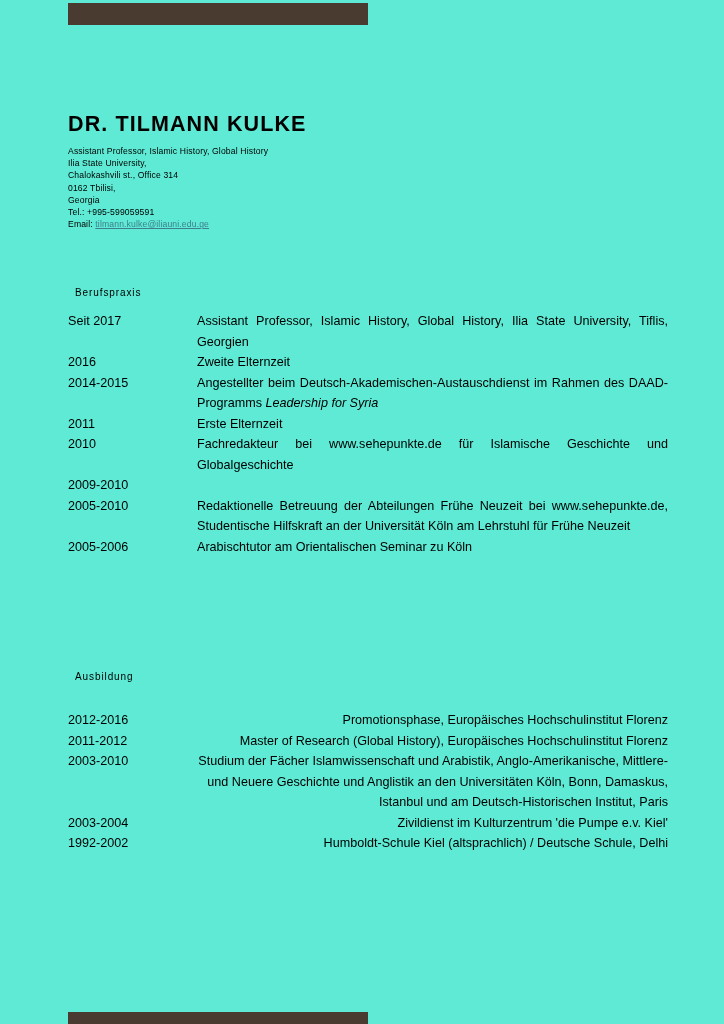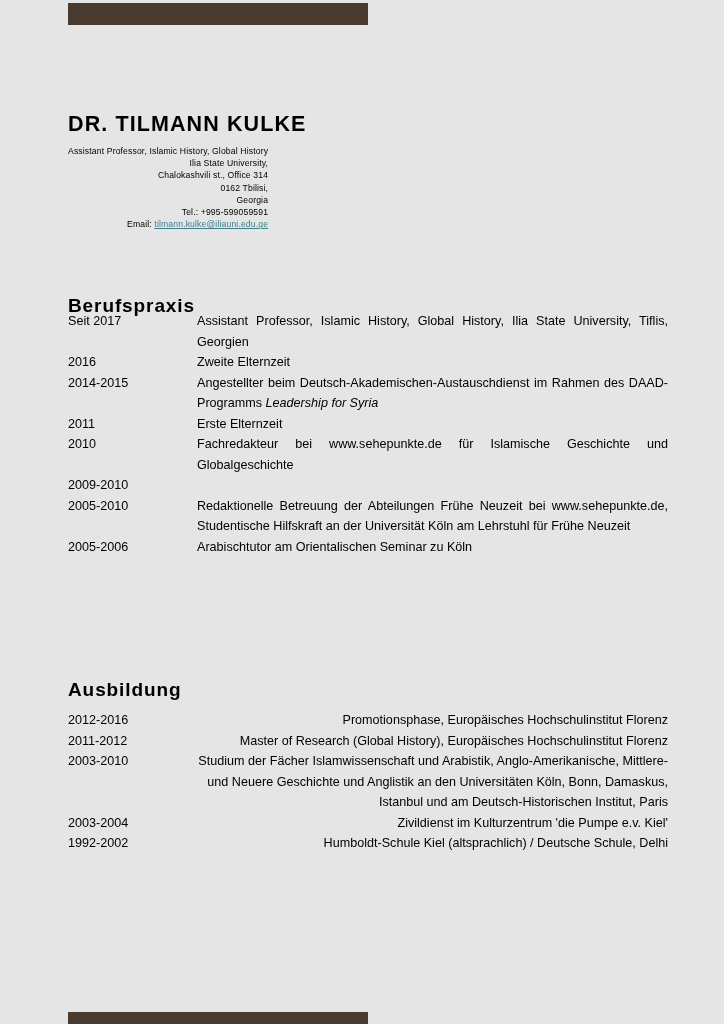--- a/index.html
+++ b/index.html
@@ -8,21 +8,21 @@
     background: #ffffff;
   }
   body {
     font-family: "Liberation Sans", sans-serif;
     color: #000000;
   }
   .page {
     position: relative;
     width: 724px;
     height: 1024px;
-    background: #e5e5e5;
+    background: #5eead4;
     overflow: hidden;
   }
 
   
   .rule {
     position: absolute;
     left: 68px;
     width: 300px;
     height: 22px;
     background: #4a3b30;
@@ -44,33 +44,33 @@
 
   
   .contact {
     position: absolute;
     left: 68px;
     top: 145px;
     font-size: 8.6px;
     line-height: 12.2px;
     letter-spacing: 0.15px;
   }
-  .contact div { white-space: nowrap; text-align: right; }
+  .contact div { white-space: nowrap; }
   .email-label { display: inline; }
   .email-link {
     color: #3f7f8c;
     display: inline;
   }
 
   
   .section-heading {
     position: absolute;
-    left: 68px;
-    font-size: 19px;
-    font-weight: bold;
+    left: 75px;
+    font-size: 10px;
+    font-weight: normal;
     letter-spacing: 0.9px;
     line-height: 1;
   }
   .heading-berufspraxis { top: 280px; }
   .heading-ausbildung   { top: 664px; }
 
   
   .entries {
     position: absolute;
     left: 68px;

